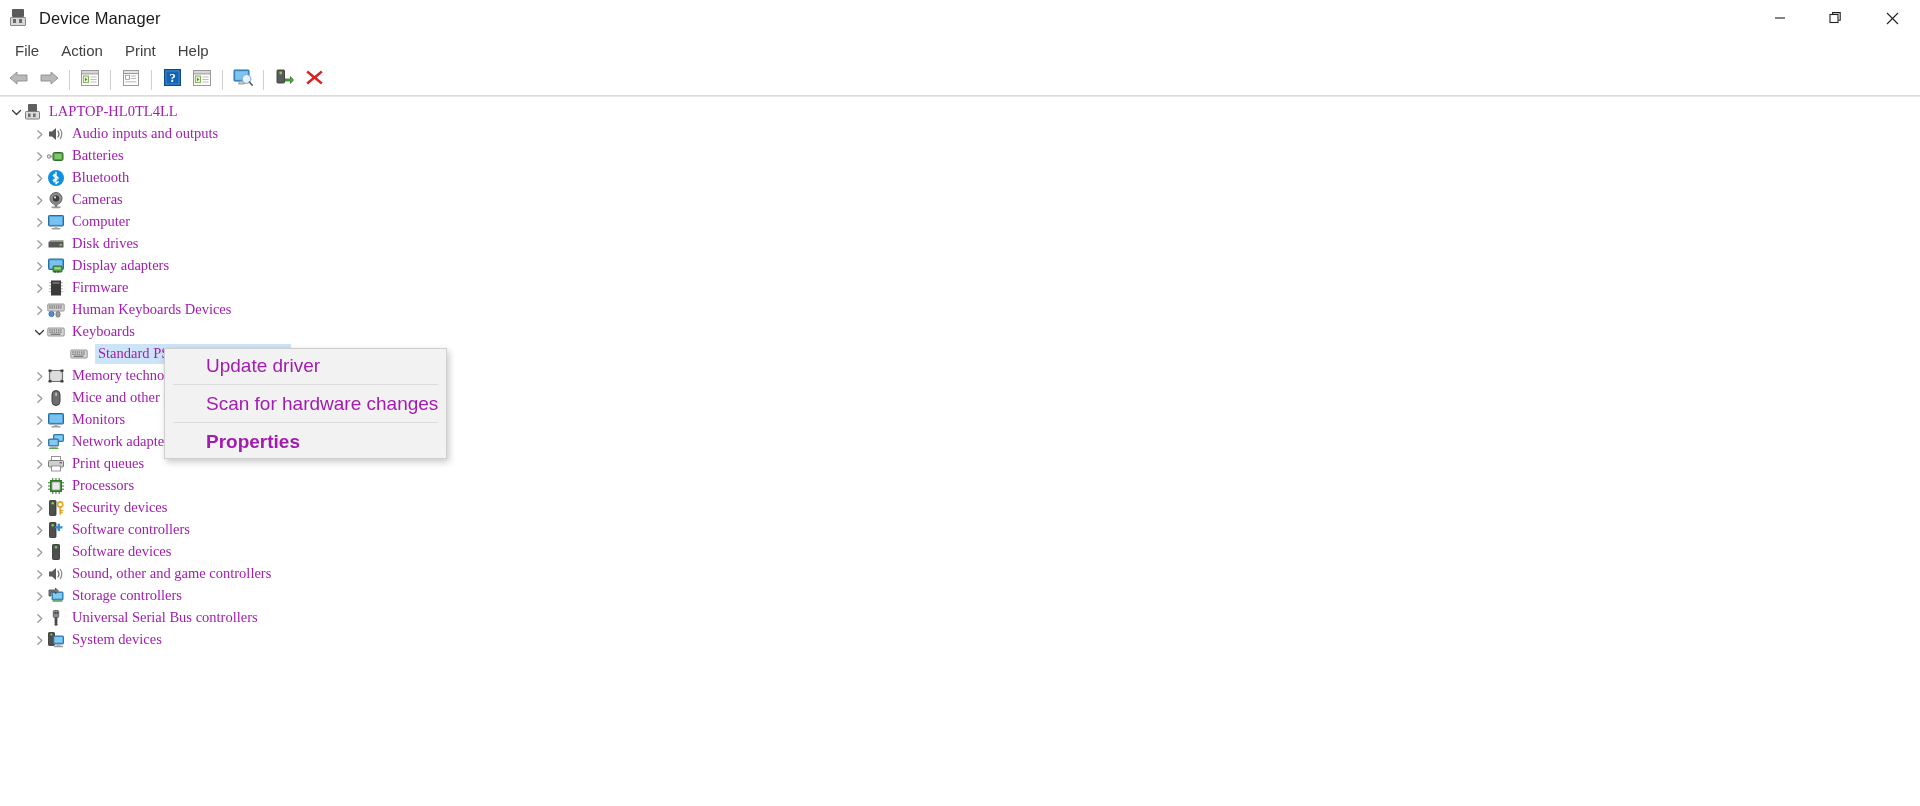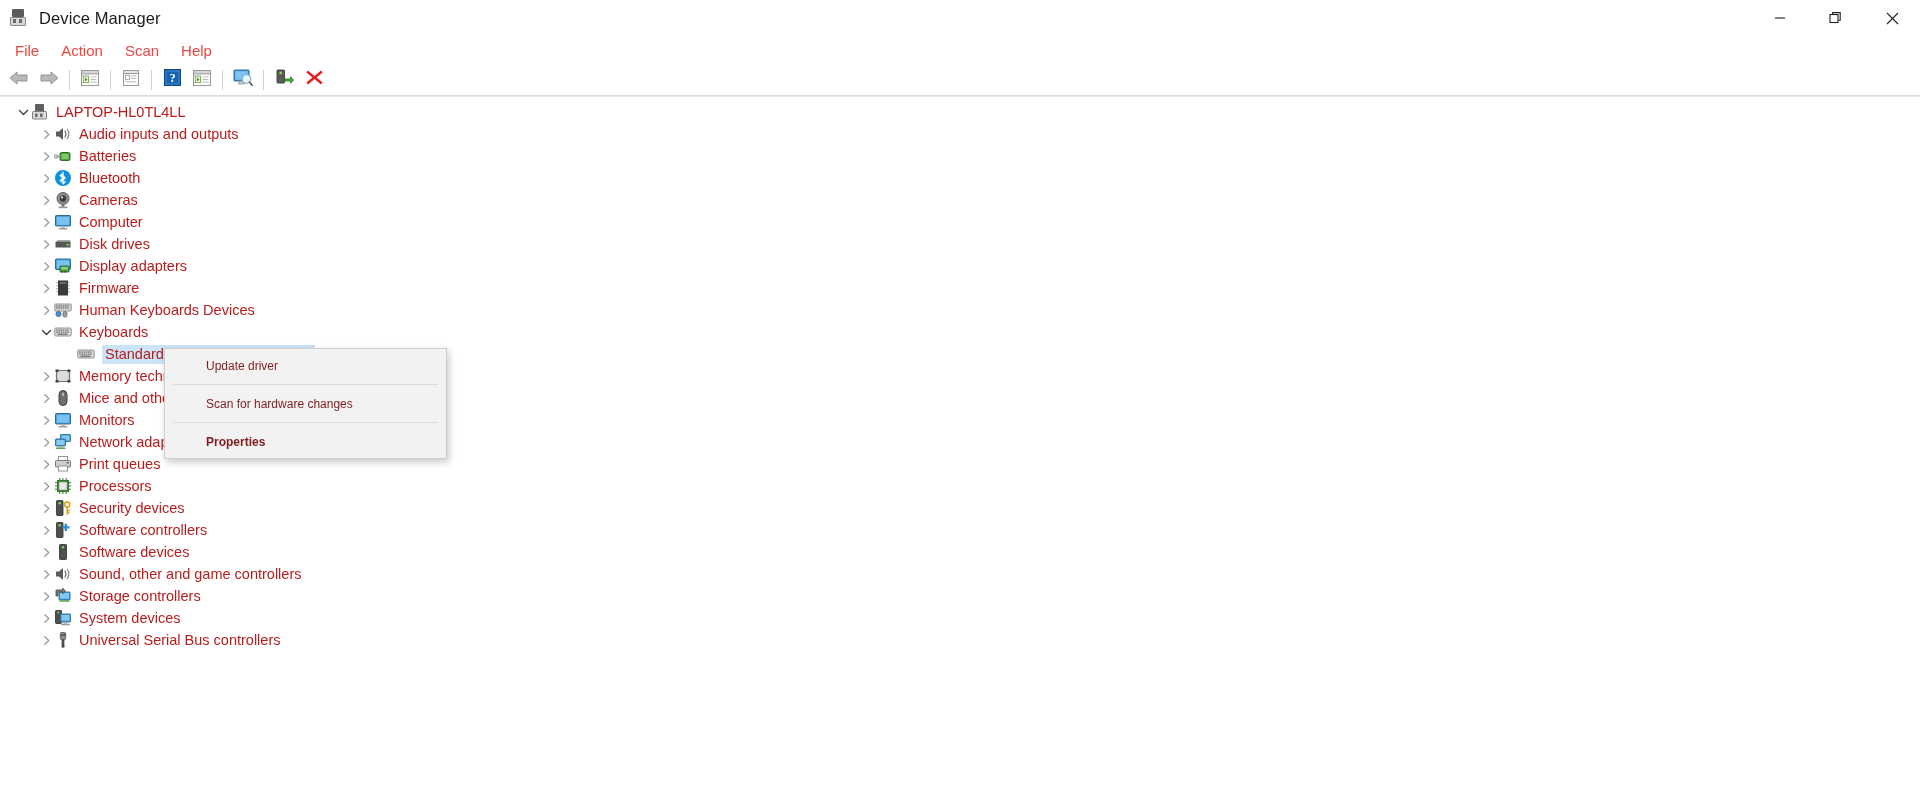--- a/index.html
+++ b/index.html
@@ -91,21 +91,21 @@
   .menubar {
     height: 28px;
     min-height: 28px;
     display: flex;
     align-items: center;
     padding-left: 4px;
     background: #ffffff;
   }
   .menu-item {
     font-size: 15px;
-    color: #ef4444;
+    color: #404040;
     padding: 3px 11px;
     cursor: default;
     font-family: "Liberation Sans", sans-serif;
   }
 
   
   .toolbar {
     height: 31px;
     min-height: 31px;
     display: flex;
@@ -136,25 +136,24 @@
     background: #ffffff;
     border-top: 1px solid #e6e6e6;
     overflow: hidden;
     padding-top: 4px;
   }
   .tree-row {
     display: flex;
     align-items: center;
     height: 22px;
     font-size: 14.5px;
-    color: #b91c1c;
+    color: #a21caf;
     white-space: nowrap;
     cursor: default;
-    font-family: Liberation Sans, sans-serif;
-    margin-left: 7px;
+    font-family: Liberation Serif, serif;
   }
   .twisty {
     width: 16px;
     height: 22px;
     display: flex;
     align-items: center;
     justify-content: center;
     flex: 0 0 auto;
   }
   .twisty svg { display:block; }
@@ -190,22 +189,22 @@
     border: 1px solid #cfcfcf;
     box-shadow: 2px 3px 7px rgba(0,0,0,0.22);
     padding: 3px 0 3px 0;
     z-index: 50;
   }
   .cm-item {
     height: 27px;
     display: flex;
     align-items: center;
     padding-left: 41px;
-    font-size: 12px;
-    color: #7f1d1d;
+    font-size: 19px;
+    color: #a21caf;
     cursor: default;
     font-family: "Liberation Sans", sans-serif;
   }
   .cm-item.bold { font-weight: bold; }
   .cm-sep {
     height: 1px;
     background: #dcdcdc;
     margin: 5px 8px 5px 8px;
   }
 </style>
@@ -240,21 +239,21 @@
           <line x1="1" y1="1" x2="12" y2="12" stroke="#202020" stroke-width="1.1"></line>
           <line x1="12" y1="1" x2="1" y2="12" stroke="#202020" stroke-width="1.1"></line>
         </svg>
       </div>
     </div>
   </div>
 
   <div class="menubar">
     <div class="menu-item">File</div>
     <div class="menu-item">Action</div>
-    <div class="menu-item">Scan</div>
+    <div class="menu-item">Print</div>
     <div class="menu-item">Help</div>
   </div>
 
   <div class="toolbar">
 
     <div class="tb-btn">
       <span>
         <svg width="22" height="18" viewBox="0 0 22 18">
           <path d="M9 3 L2 9 L9 15 L9 12 L19 12 L19 6 L9 6 Z" fill="#b9b9b9" stroke="#8d8d8d" stroke-width="0.9" stroke-linejoin="round"></path>
         </svg>
@@ -803,49 +802,49 @@
     </div>
 
     <div class="tree-row lvl1">
       <span class="twisty">
         <svg width="11" height="11" viewBox="0 0 11 11">
             <path d="M3.8 1.8 L7.8 5.5 L3.8 9.2" fill="none" stroke="#9a9a9a" stroke-width="1.3" stroke-linecap="round" stroke-linejoin="round"></path>
           </svg>
       </span>
       <span class="node-icon">
         <svg width="18" height="18" viewBox="0 0 18 18">
+          <rect x="6.3" y="1.5" width="5.4" height="7" rx="1" fill="#8e8e8e" stroke="#5a5a5a" stroke-width="0.9"></rect>
+          <rect x="7.5" y="3" width="1.3" height="2" fill="#3d3d3d"></rect>
+          <rect x="9.6" y="3" width="1.3" height="2" fill="#3d3d3d"></rect>
+          <rect x="7.6" y="8.5" width="2.8" height="6" fill="#4a4a4a"></rect>
+          <circle cx="9" cy="15.3" r="1.5" fill="#4a4a4a"></circle>
+        </svg>
+      </span>
+      <span class="node-label">Universal Serial Bus controllers</span>
+    </div>
+
+    <div class="tree-row lvl1">
+      <span class="twisty">
+        <svg width="11" height="11" viewBox="0 0 11 11">
+            <path d="M3.8 1.8 L7.8 5.5 L3.8 9.2" fill="none" stroke="#9a9a9a" stroke-width="1.3" stroke-linecap="round" stroke-linejoin="round"></path>
+          </svg>
+      </span>
+      <span class="node-icon">
+        <svg width="18" height="18" viewBox="0 0 18 18">
           <rect x="1.5" y="1.5" width="6" height="13" rx="0.7" fill="#4f4f4f" stroke="#2f2f2f" stroke-width="0.8"></rect>
           <circle cx="4.3" cy="3.6" r="1" fill="#7ed957"></circle>
           <rect x="6.5" y="5" width="10" height="8" rx="0.7" fill="#3e9ad6" stroke="#2a6d9c" stroke-width="0.9"></rect>
           <rect x="7.5" y="6" width="8" height="5.6" fill="#85c8f0"></rect>
           <rect x="9.5" y="13.2" width="4" height="1.6" fill="#b0b0b0"></rect>
           <rect x="7" y="14.8" width="9" height="1.4" rx="0.6" fill="#9a9a9a"></rect>
         </svg>
       </span>
       <span class="node-label">System devices</span>
     </div>
 
-    <div class="tree-row lvl1">
-      <span class="twisty">
-        <svg width="11" height="11" viewBox="0 0 11 11">
-            <path d="M3.8 1.8 L7.8 5.5 L3.8 9.2" fill="none" stroke="#9a9a9a" stroke-width="1.3" stroke-linecap="round" stroke-linejoin="round"></path>
-          </svg>
-      </span>
-      <span class="node-icon">
-        <svg width="18" height="18" viewBox="0 0 18 18">
-          <rect x="6.3" y="1.5" width="5.4" height="7" rx="1" fill="#8e8e8e" stroke="#5a5a5a" stroke-width="0.9"></rect>
-          <rect x="7.5" y="3" width="1.3" height="2" fill="#3d3d3d"></rect>
-          <rect x="9.6" y="3" width="1.3" height="2" fill="#3d3d3d"></rect>
-          <rect x="7.6" y="8.5" width="2.8" height="6" fill="#4a4a4a"></rect>
-          <circle cx="9" cy="15.3" r="1.5" fill="#4a4a4a"></circle>
-        </svg>
-      </span>
-      <span class="node-label">Universal Serial Bus controllers</span>
-    </div>
-
     <div class="context-menu">
       <div class="cm-item">Update driver</div>
       <div class="cm-sep"></div>
       <div class="cm-item">Scan for hardware changes</div>
       <div class="cm-sep"></div>
       <div class="cm-item bold">Properties</div>
     </div>
 
   </div>
 </div>

